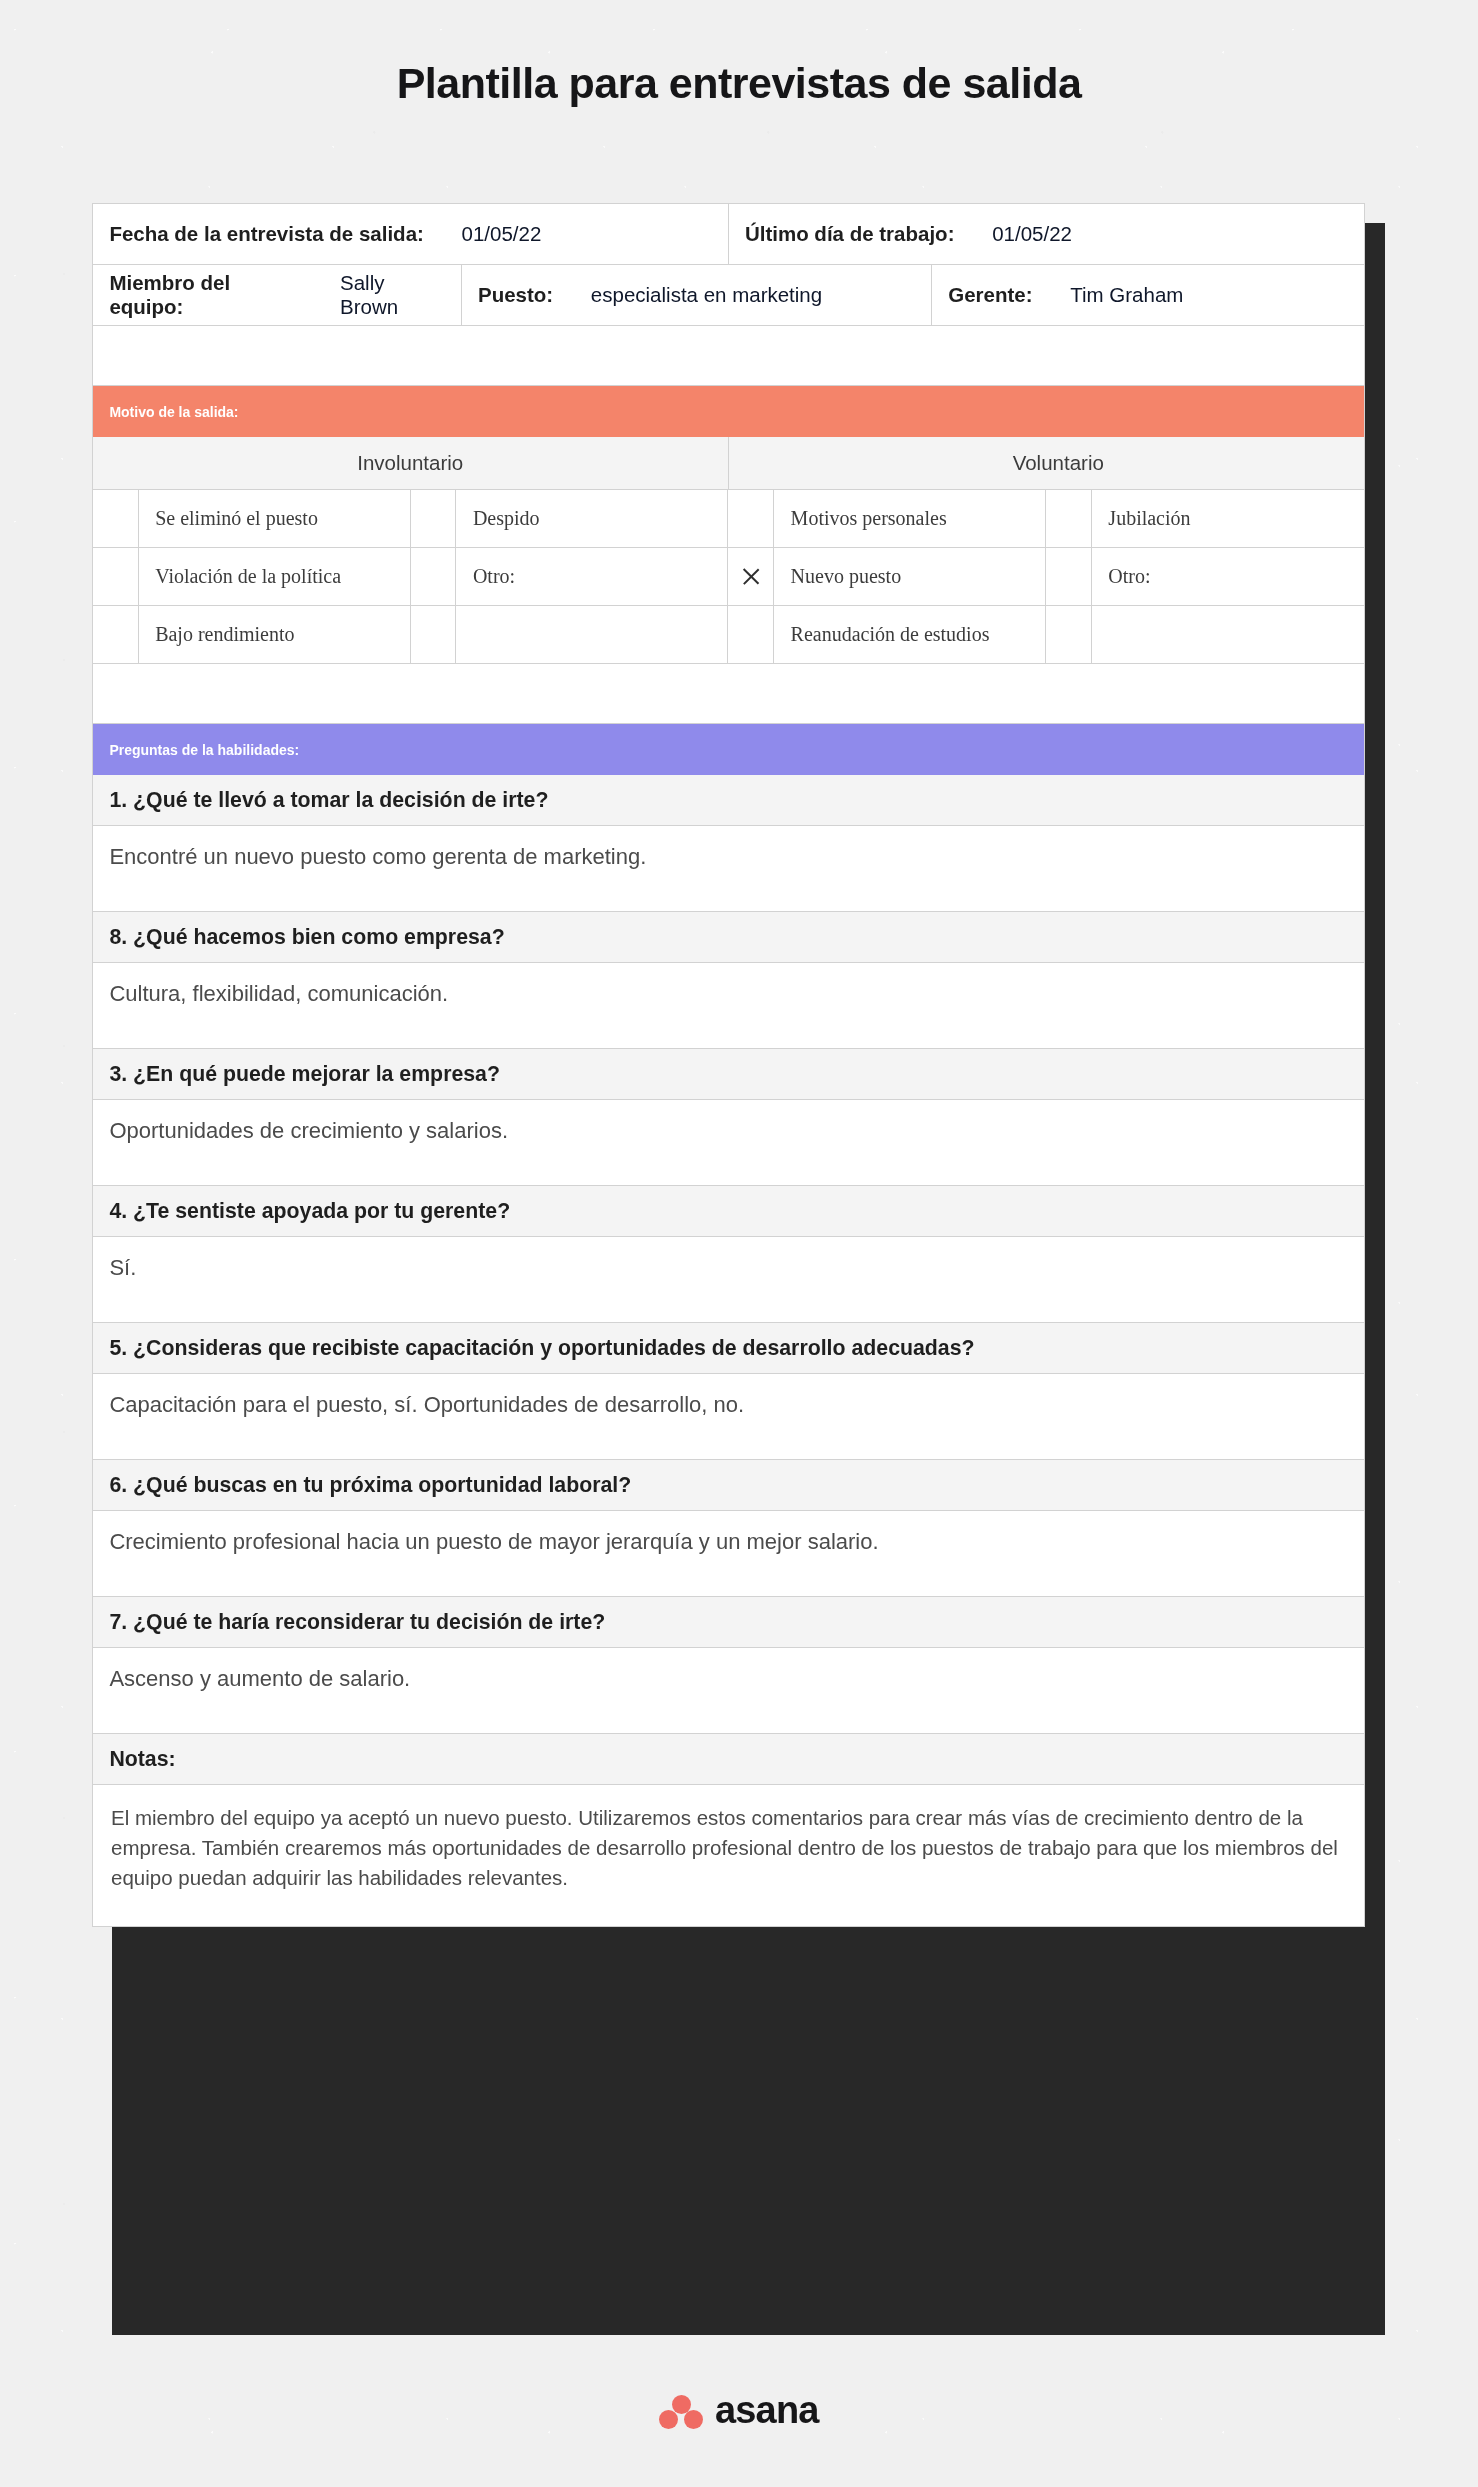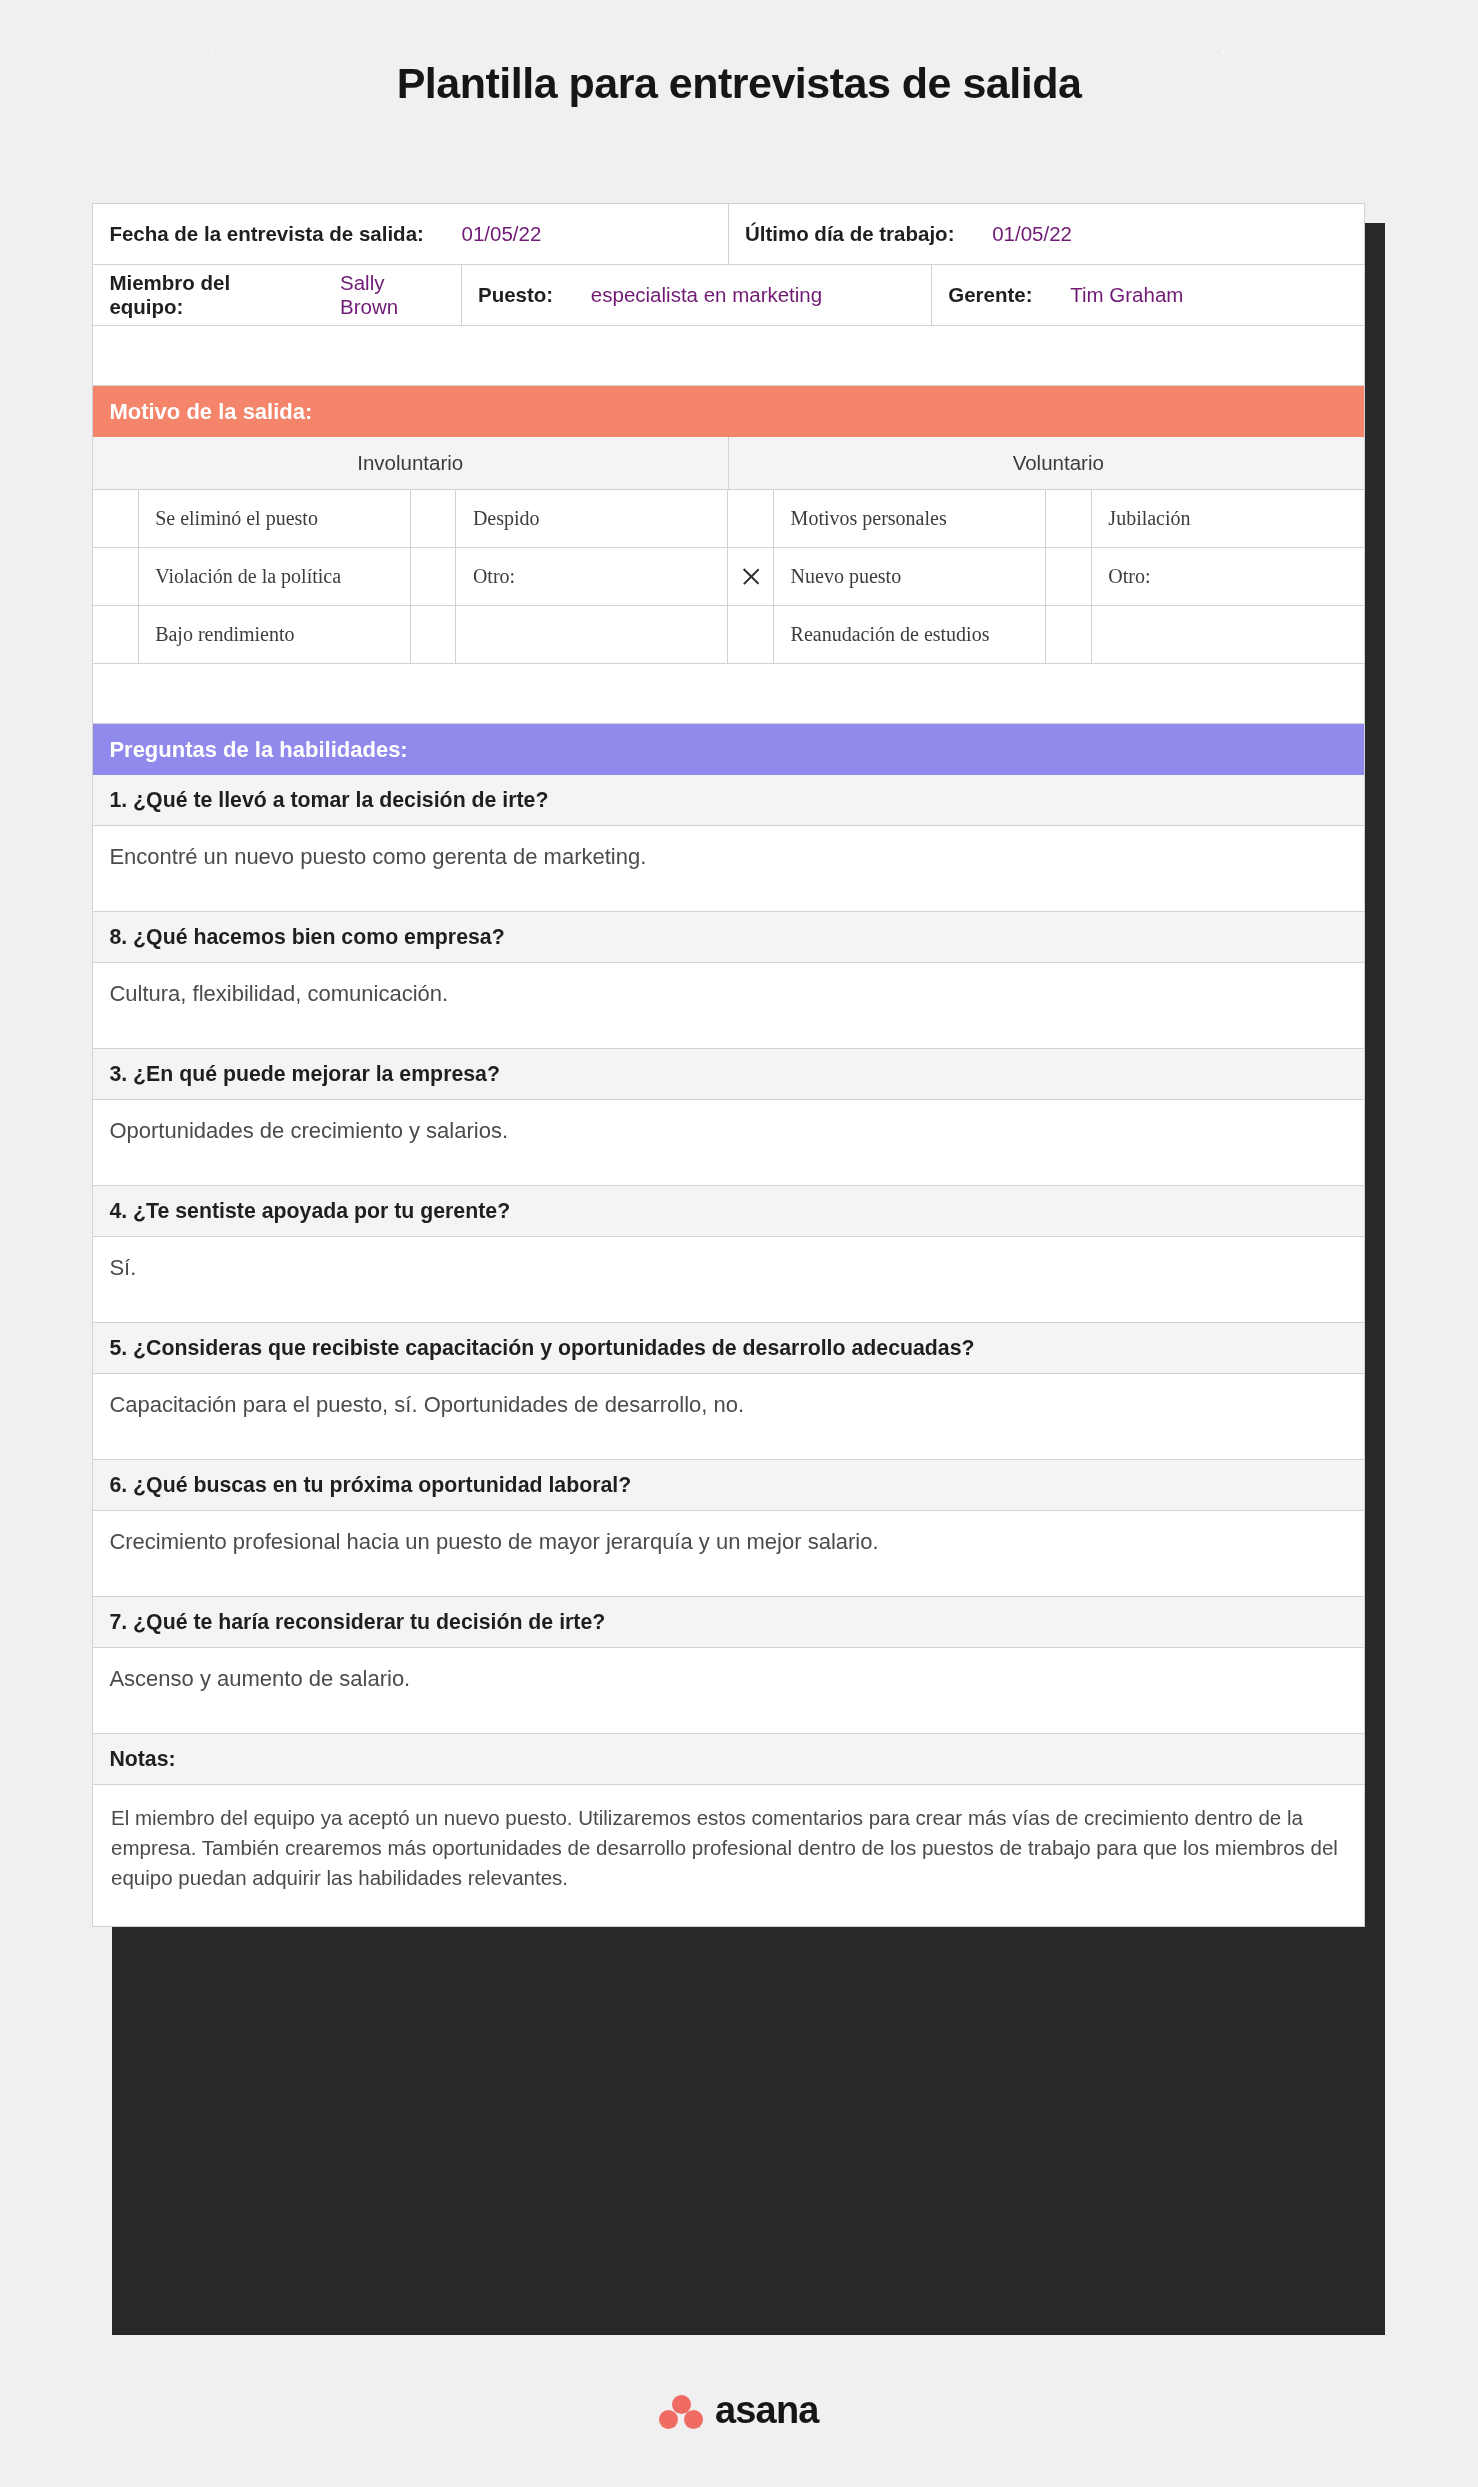--- a/index.html
+++ b/index.html
@@ -78,39 +78,39 @@
     border-bottom: 0.8px solid #d2d2d2;
     display: flex;
     align-items: center;
     padding: 0 16.4px;
     font-size: 20px;
     color: #3c3c3c;
     min-width: 0;
   }
   .cell:last-child { border-right: none; }
   .cell b { font-weight: 700; color: #1f1f1f; }
-  .cell .val { color: #701a75; }
+  .cell .val { color: #0f172a; }
 
   .hdr-row { height: 61px; }
   .hdr-row .cell { font-size: 20.5px; gap: 16px; }
 
   .spacer-row {
     height: 59px;
     border-bottom: 0.8px solid #d2d2d2;
     background: #fff;
   }
 
   
   .banner {
     height: 51px;
     display: flex;
     align-items: center;
     padding: 0 16.4px;
     color: #ffffff;
-    font-size: 22px;
+    font-size: 14px;
     font-weight: 700;
     box-sizing: border-box;
   }
   .banner-orange { background: #f4846a; }
   .banner-purple { background: #8f8aeb; }
 
   
   .subhead-row { height: 53px; }
   .subhead {
     box-sizing: border-box;

